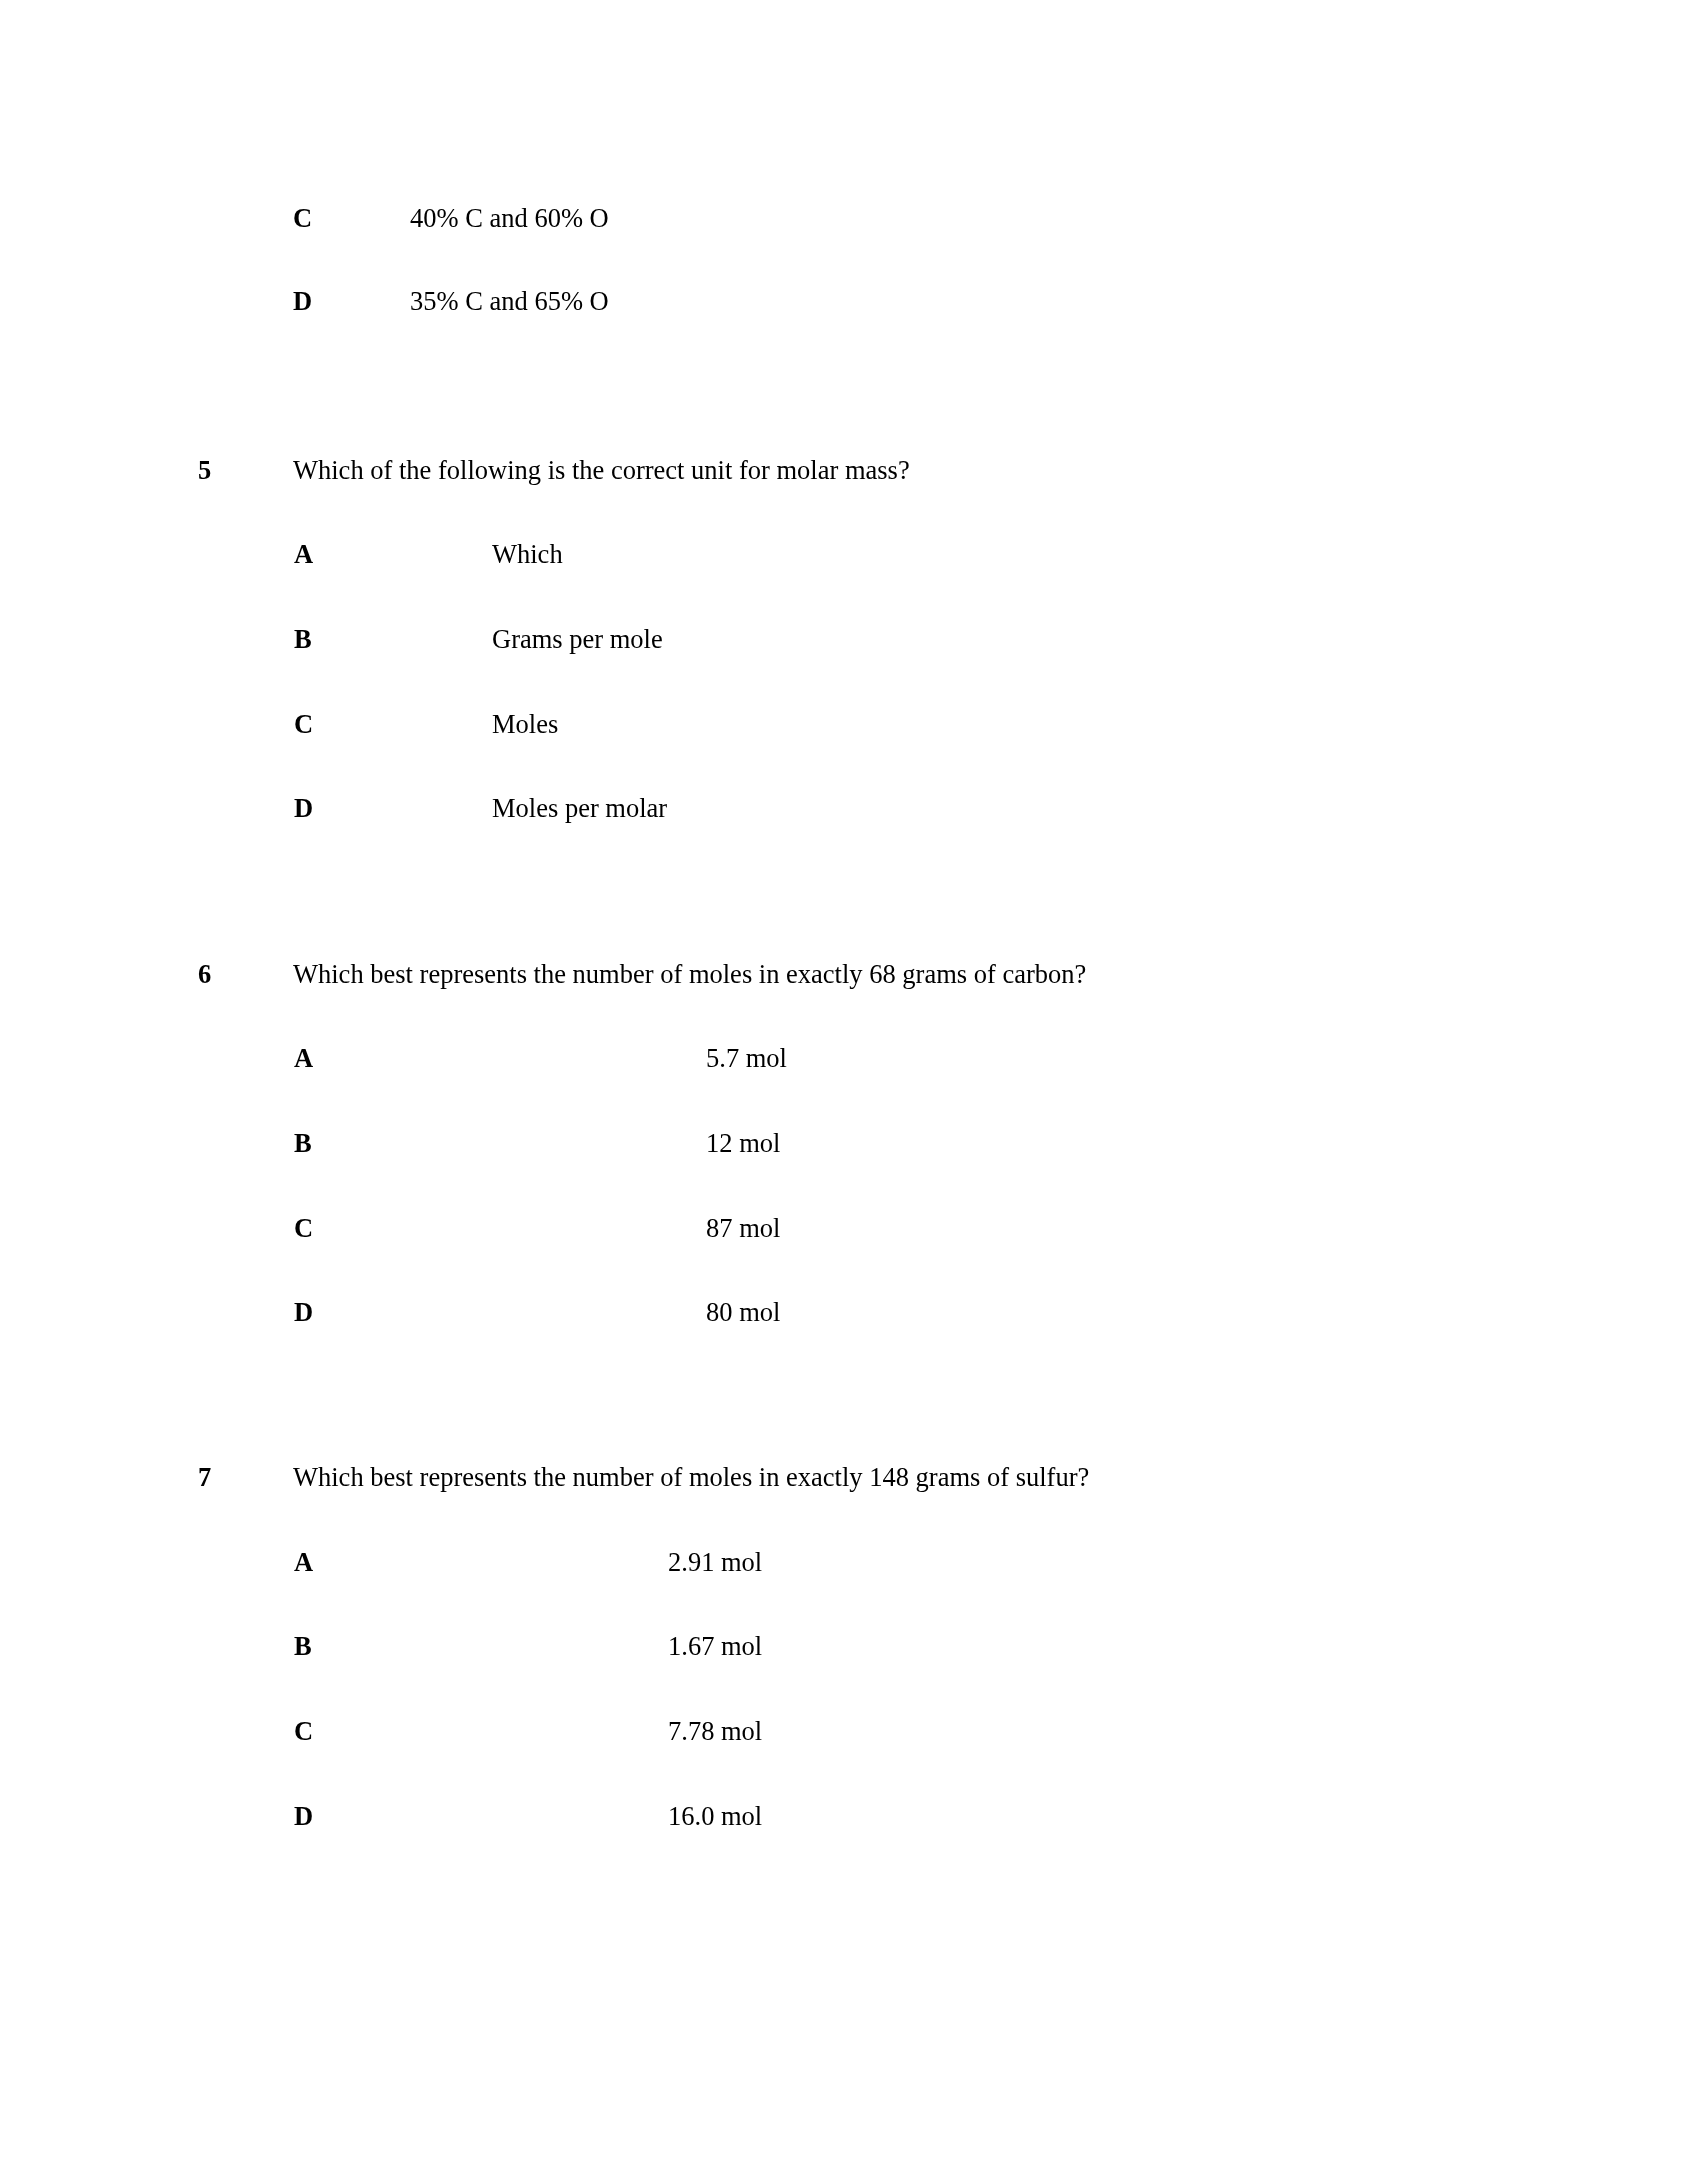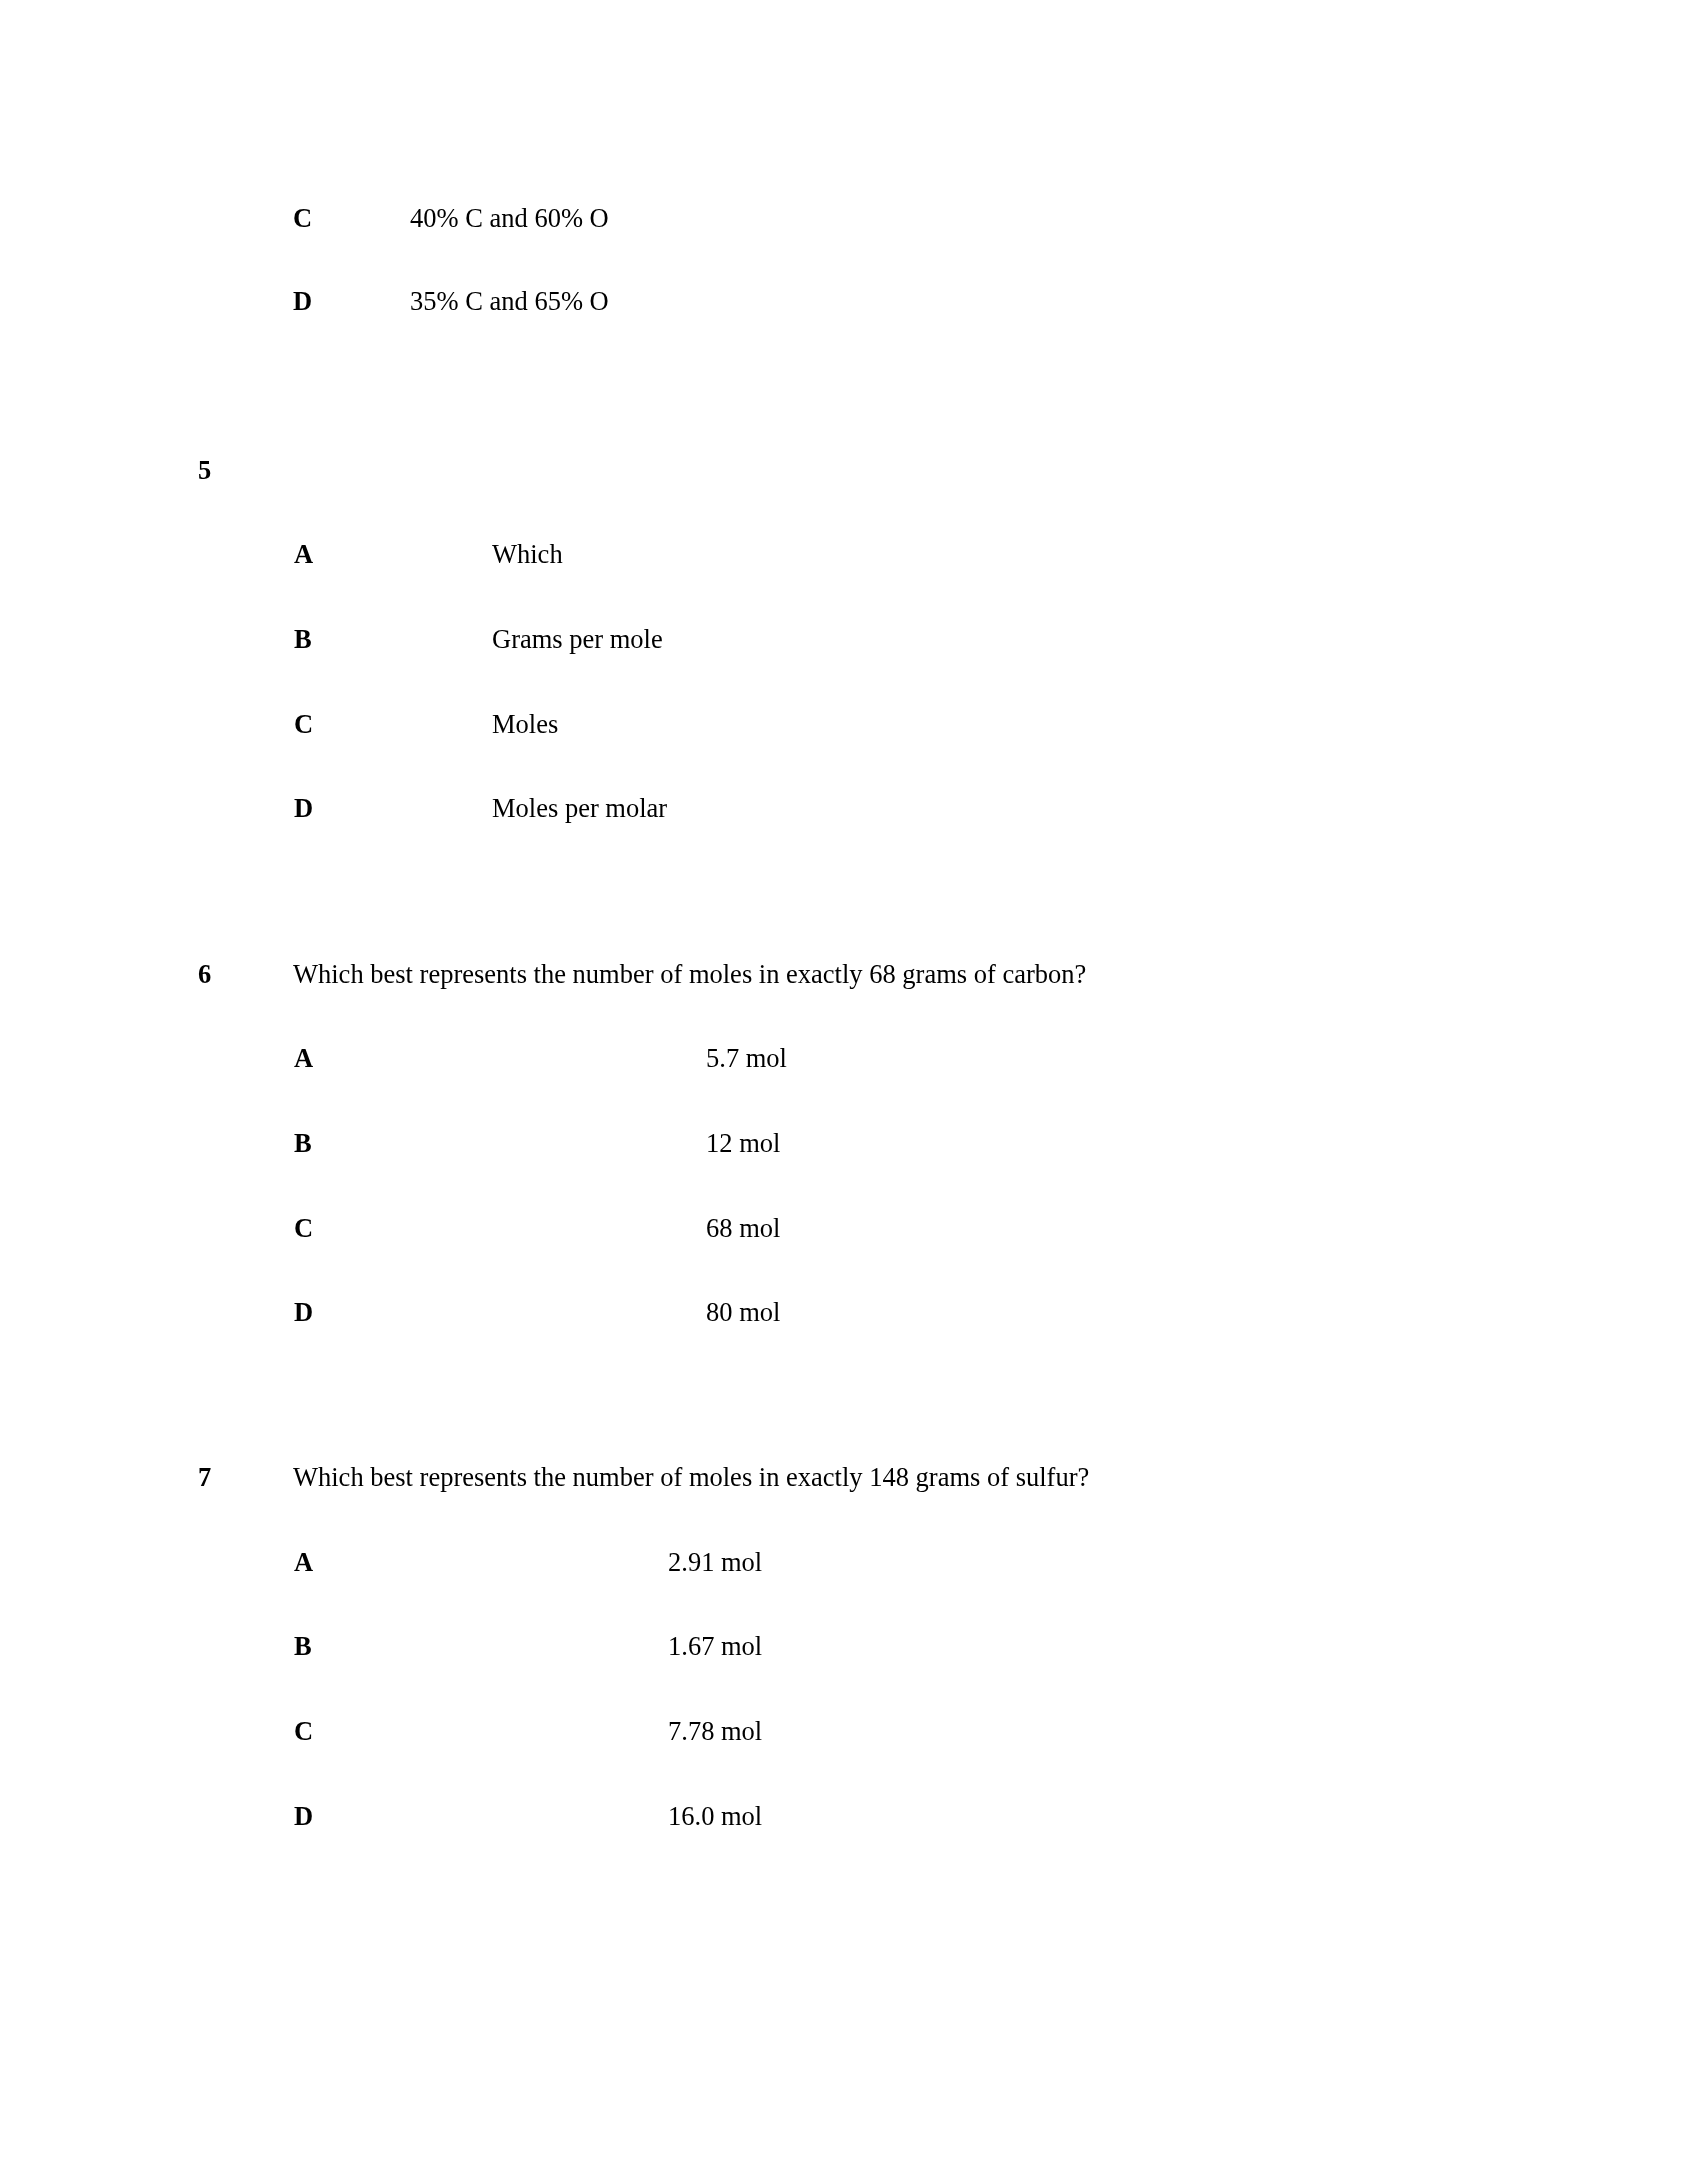--- a/index.html
+++ b/index.html
@@ -69,20 +69,21 @@
     <span class="optvalue">40% C and 60% O</span>
   </div>
 
   <div class="row opt-carry" style="left:293px; top:288px;">
     <span class="optletter">D</span>
     <span class="optvalue">35% C and 65% O</span>
   </div>
 
   <div class="row" style="left:198px; top:457px;">
     <span class="qnum">5</span>
+    <span class="qtext">Which of the following is the correct unit for molar mass?</span>
   </div>
 
   <div class="row opt-q5" style="left:294px; top:541px;">
     <span class="optletter">A</span>
     <span class="optvalue">Which</span>
   </div>
   <div class="row opt-q5" style="left:294px; top:626px;">
     <span class="optletter">B</span>
     <span class="optvalue">Grams per mole</span>
   </div>
@@ -103,21 +104,21 @@
   <div class="row opt-q6" style="left:294px; top:1045px;">
     <span class="optletter">A</span>
     <span class="optvalue">5.7 mol</span>
   </div>
   <div class="row opt-q6" style="left:294px; top:1130px;">
     <span class="optletter">B</span>
     <span class="optvalue">12 mol</span>
   </div>
   <div class="row opt-q6" style="left:294px; top:1215px;">
     <span class="optletter">C</span>
-    <span class="optvalue">68 mol</span>
+    <span class="optvalue">87 mol</span>
   </div>
   <div class="row opt-q6" style="left:294px; top:1299px;">
     <span class="optletter">D</span>
     <span class="optvalue">80 mol</span>
   </div>
 
   <div class="row" style="left:198px; top:1464px;">
     <span class="qnum">7</span>
     <span class="qtext">Which best represents the number of moles in exactly 148 grams of sulfur?</span>
   </div>

